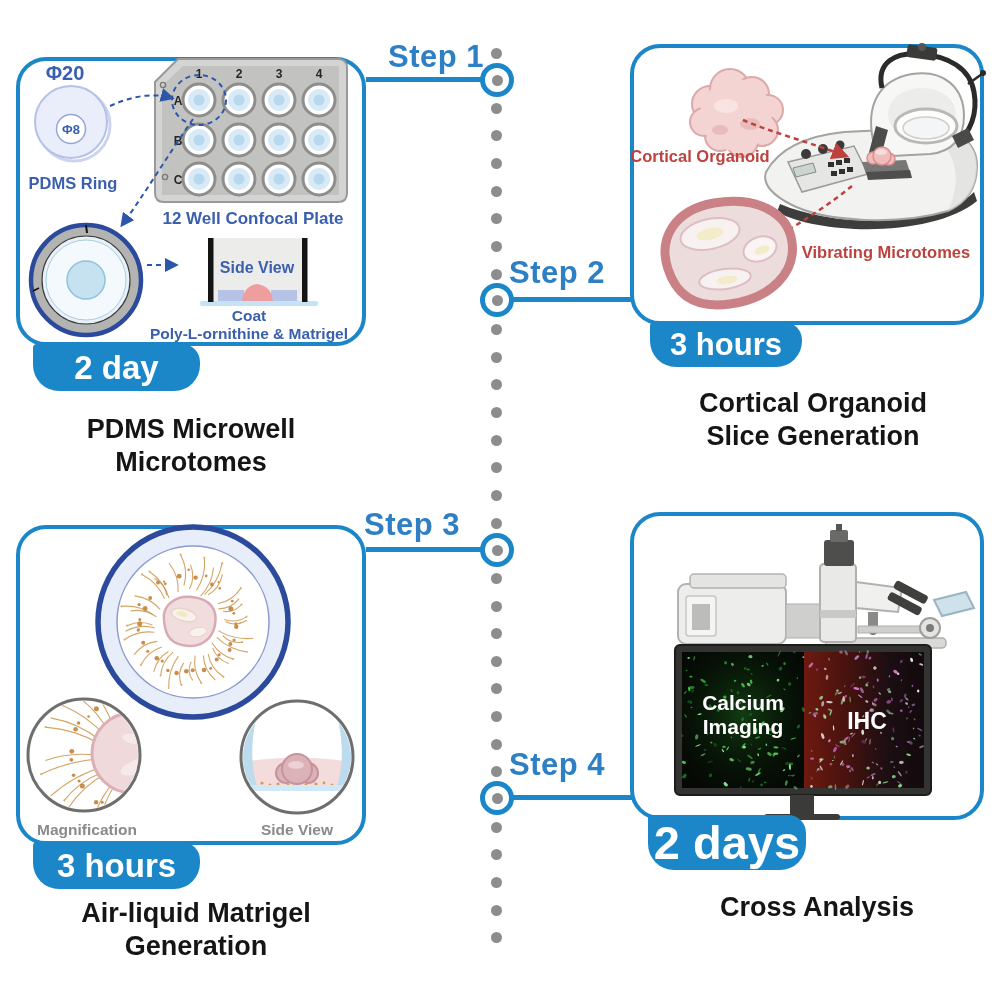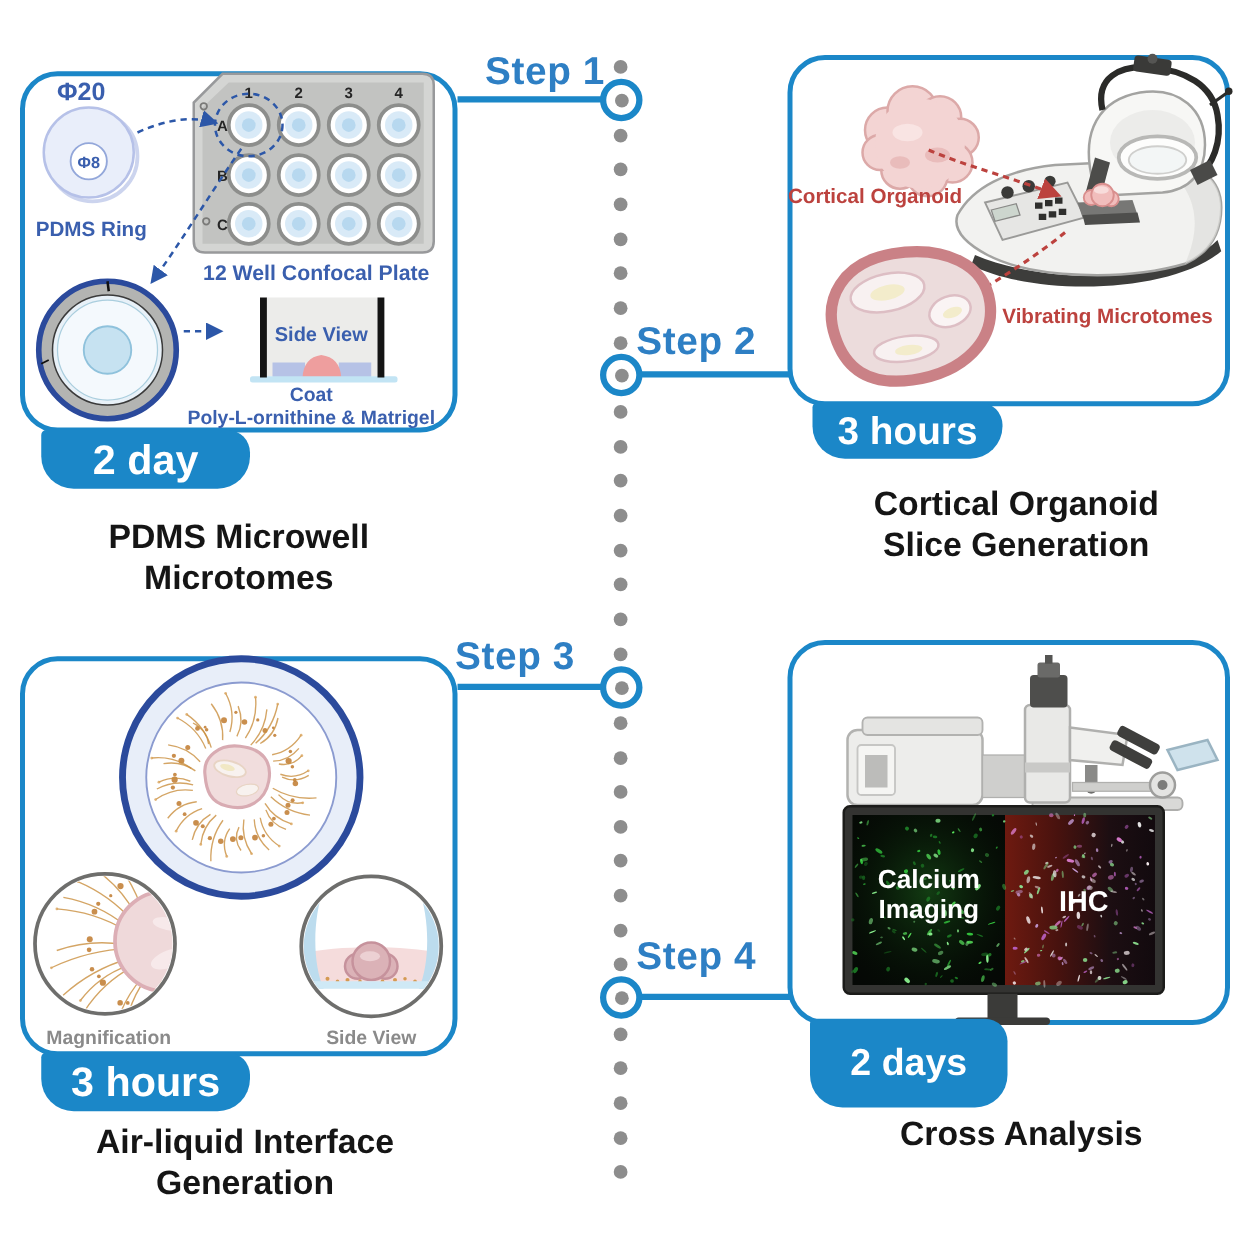--- a/index.html
+++ b/index.html
@@ -83,32 +83,32 @@
   <div class="connector" style="left:512px;top:795px;width:120px"></div>
 
   <div class="panel" style="left:16px;top:57px;width:350px;height:289px"></div>
   <div class="panel" style="left:630px;top:44px;width:354px;height:281px"></div>
   <div class="panel" style="left:16px;top:525px;width:350px;height:320px"></div>
   <div class="panel" style="left:630px;top:512px;width:354px;height:308px"></div>
 
   <div class="badge" style="left:33px;top:344px;width:167px;height:47px;font-size:33px">2 day</div>
   <div class="badge" style="left:650px;top:322px;width:152px;height:45px;font-size:31px">3 hours</div>
   <div class="badge" style="left:33px;top:842px;width:167px;height:47px;font-size:33px">3 hours</div>
-  <div class="badge" style="left:648px;top:815px;width:158px;height:71px;font-size:30px">2 days</div>
+  <div class="badge" style="left:648px;top:815px;width:158px;height:55px;font-size:47px">2 days</div>
 
   <div class="title" style="left:16px;top:413px;width:350px">
     <div>PDMS Microwell</div>
     <div>Microtomes</div>
   </div>
   <div class="title" style="left:625px;top:387px;width:376px">
     <div>Cortical Organoid</div>
     <div>Slice Generation</div>
   </div>
   <div class="title" style="left:16px;top:897px;width:360px">
-    <div>Air-liquid Interface</div>
+    <div>Air-liquid Matrigel</div>
     <div>Generation</div>
   </div>
   <div class="title" style="left:630px;top:891px;width:374px">
     <div>Cross Analysis</div>
     <div></div>
   </div>
 
   <svg class="panel-svg" style="left:16px;top:57px" width="350" height="289" viewBox="0 0 350 289">
     <defs>
       <marker id="abl" viewBox="0 0 10 10" refX="8" refY="5" markerWidth="7" markerHeight="7" orient="auto">

